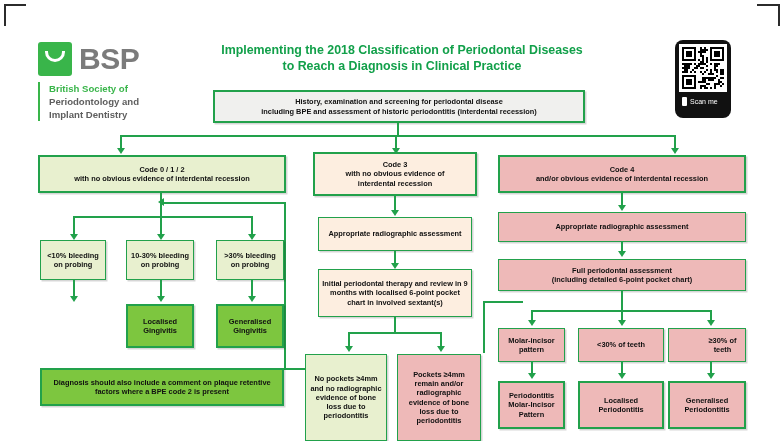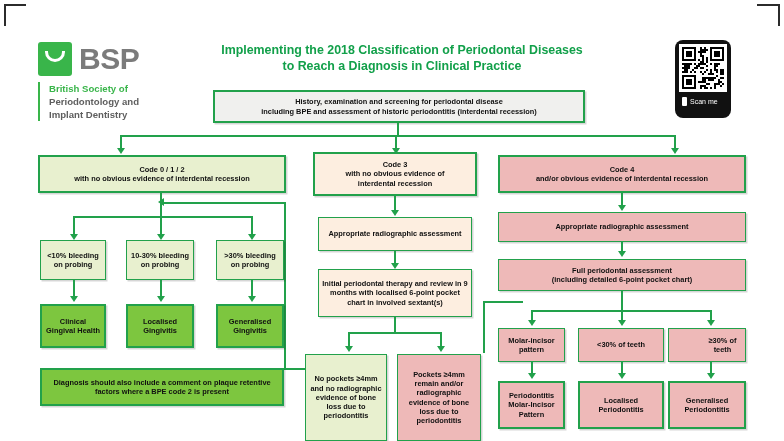--- a/index.html
+++ b/index.html
@@ -610,23 +610,20 @@
     <span>&gt;30% bleeding on probing</span>
   </div>
 
   <div class="ln v" style="left:73px;top:280px;height:18px;"></div>
   <div class="arw" style="left:69.6px;top:296px;"></div>
   <div class="ln v" style="left:160px;top:280px;height:18px;"></div>
   <div class="arw" style="left:156.6px;top:296px;"></div>
   <div class="ln v" style="left:251px;top:280px;height:18px;"></div>
   <div class="arw" style="left:247.6px;top:296px;"></div>
 
-  <div class="box green" style="left:40px;top:304px;width:66px;height:44px;">
-    <span>Clinical Gingival Health</span>
-  </div>
   <div class="box green" style="left:126px;top:304px;width:68px;height:44px;">
     <span>Localised Gingivitis</span>
   </div>
   <div class="box green" style="left:216px;top:304px;width:68px;height:44px;justify-content:center;">
     <span>Generalised Gingivitis</span>
   </div>
 
   <div class="box green" style="left:40px;top:368px;width:244px;height:38px;">
     <span>Diagnosis should also include a comment on plaque retentive factors where a BPE code 2 is present</span>
   </div>

